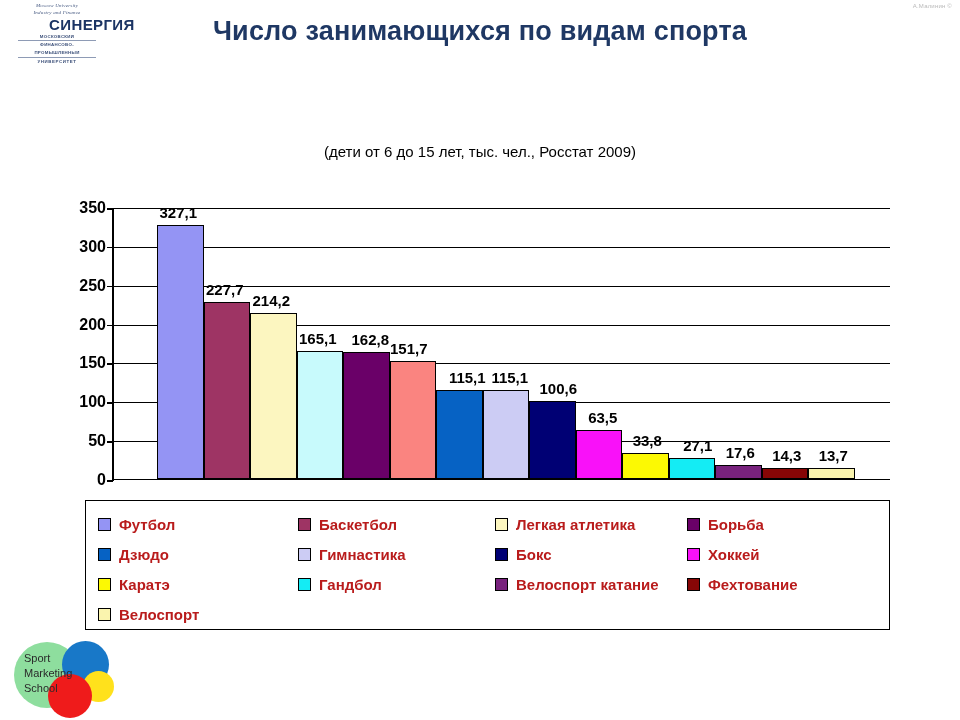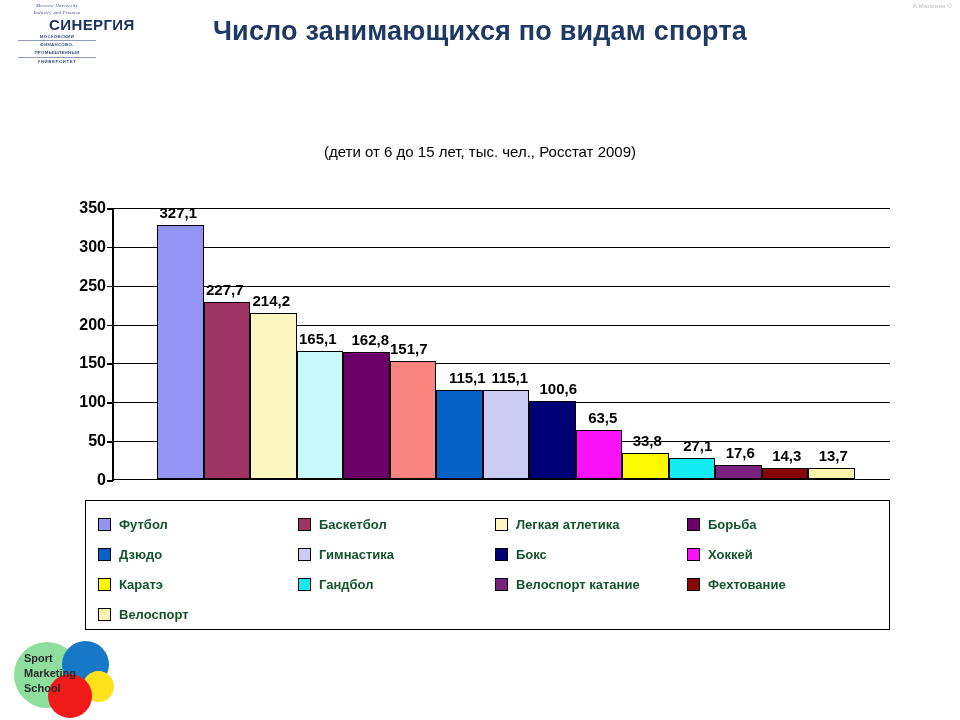--- a/index.html
+++ b/index.html
@@ -200,34 +200,33 @@
     gap: 8px;
   }
   .legend-swatch {
     width: 13px;
     height: 13px;
     border: 1px solid #000000;
     box-sizing: border-box;
     flex: 0 0 auto;
   }
   .legend-label {
-    font-size: 13px;
-    font-weight: bold;
-    color: #14532d;
+    font-size: 15px;
+    font-weight: bold;
+    color: #b91c1c;
     white-space: nowrap;
   }
 
   
   #logo-sms {
     position: absolute;
     left: 6px;
     top: 638px;
     width: 125px;
     height: 78px;
-    font-weight: bold;
   }
   #logo-sms .circ {
     position: absolute;
     border-radius: 50%;
   }
   #logo-sms .c-green { left: 8px;  top: 4px;  width: 66px; height: 66px; background: #8ede9e; }
   #logo-sms .c-blue  { left: 56px; top: 3px;  width: 47px; height: 47px; background: #1878c8; }
   #logo-sms .c-yellow{ left: 77px; top: 33px; width: 31px; height: 31px; background: #ffe11c; }
   #logo-sms .c-red   { left: 42px; top: 36px; width: 44px; height: 44px; background: #ef1b1b; }
   #logo-sms .sms-text {

